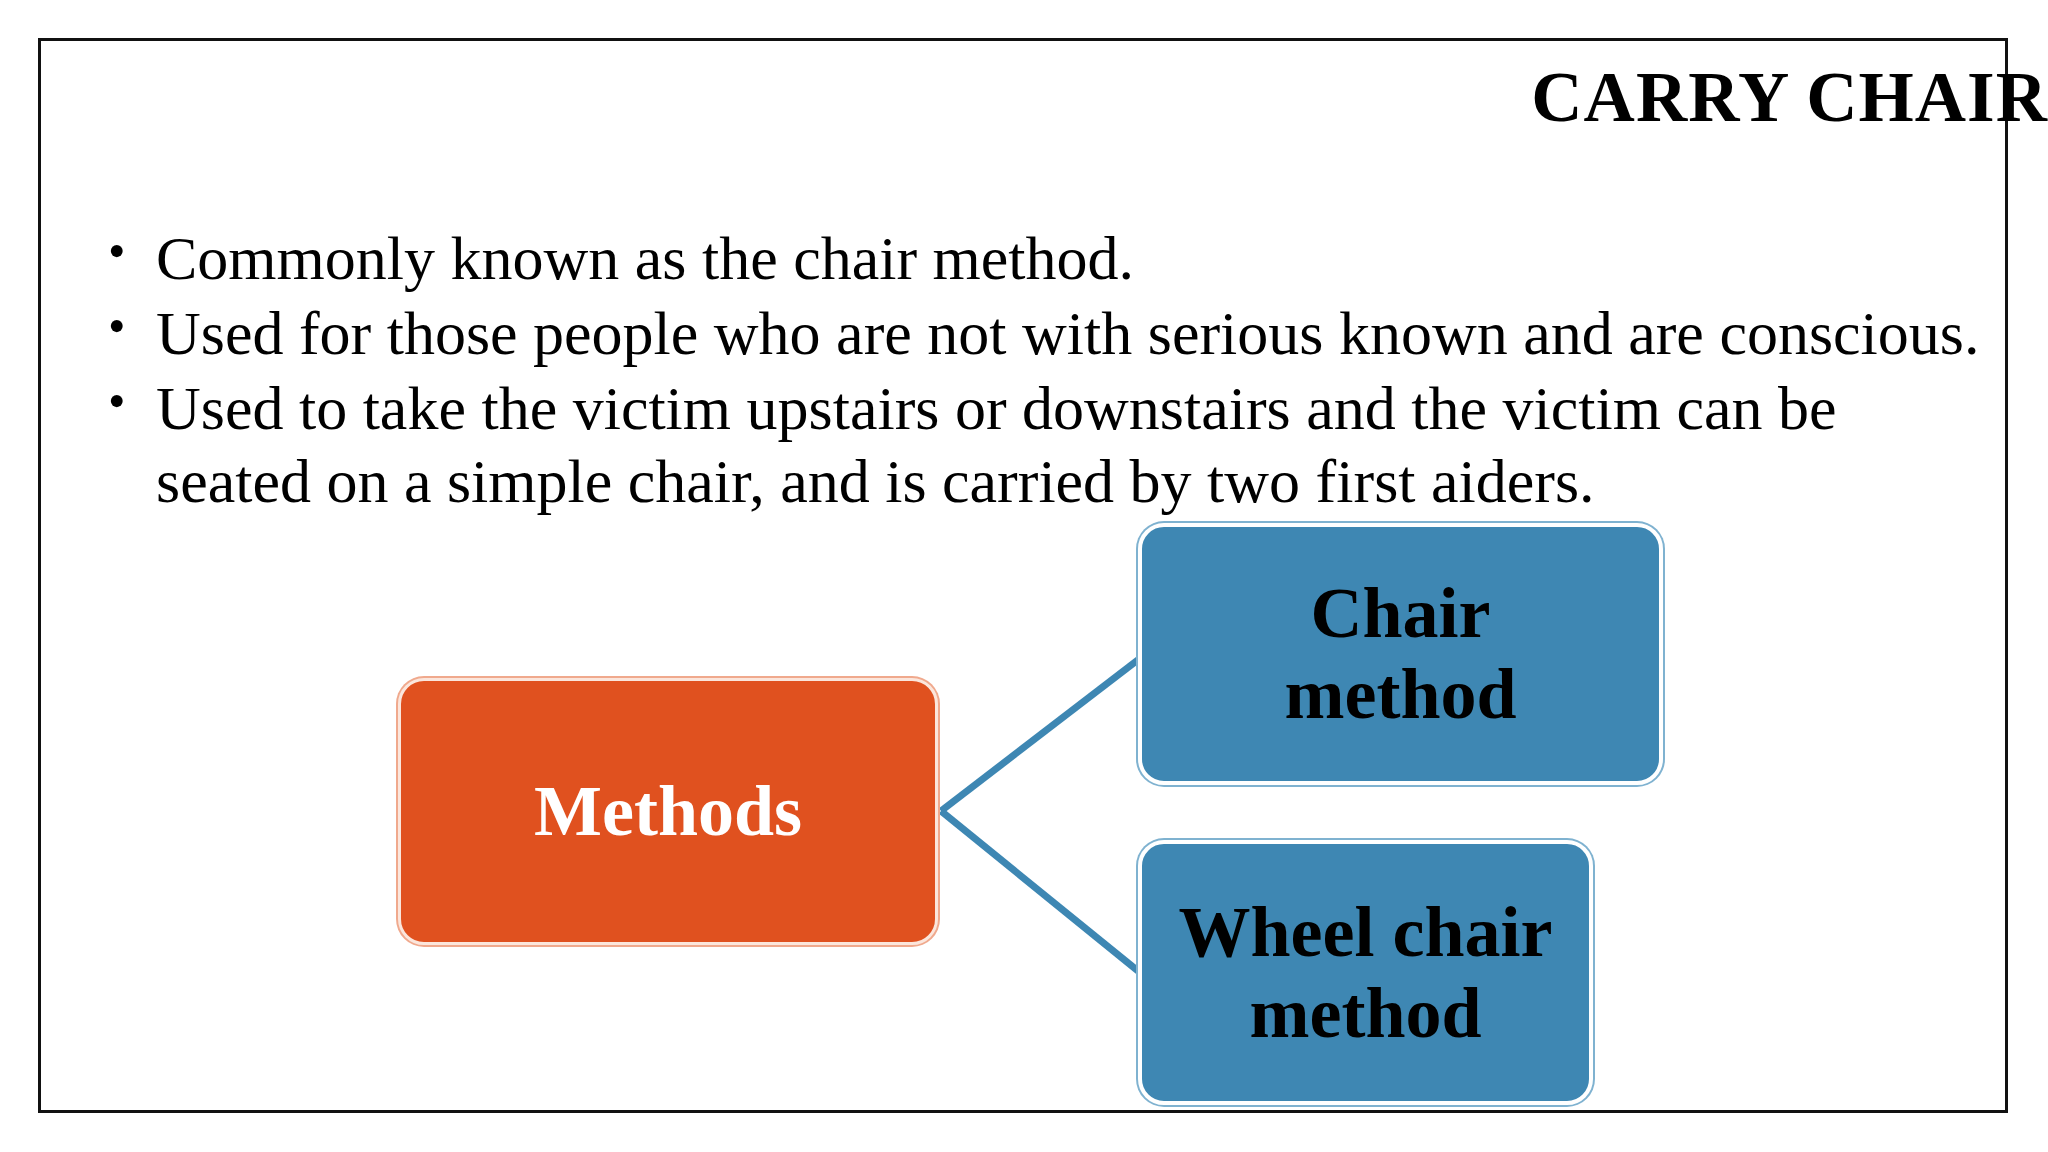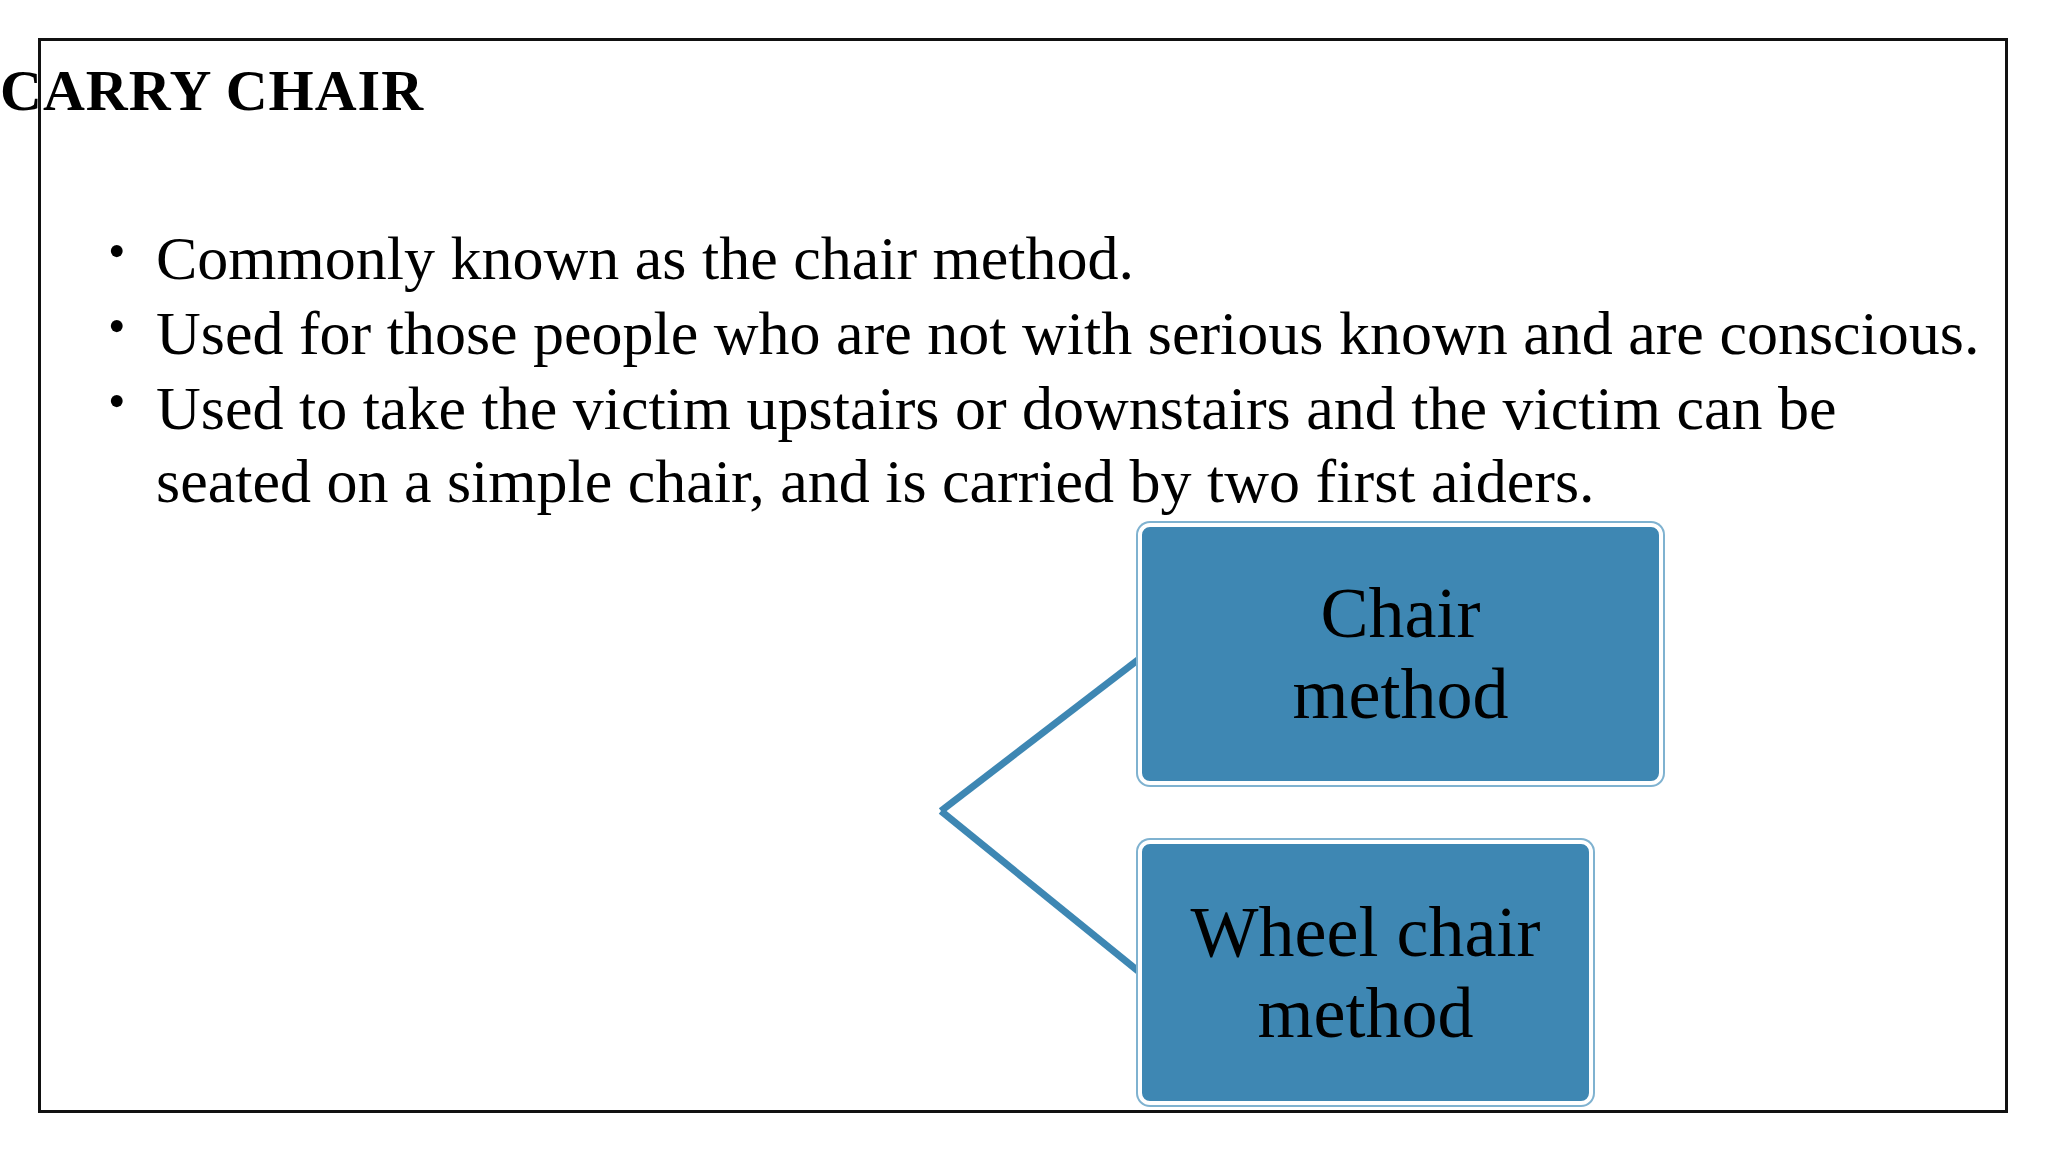--- a/index.html
+++ b/index.html
@@ -30,23 +30,23 @@
     border: 3px solid #111111;
     box-sizing: border-box;
     background: #ffffff;
   }
   
   #slide-title {
     position: absolute;
     left: 0;
     top: 62px;
     width: 2048px;
-    text-align: left;
+    text-align: right;
     font-weight: bold;
-    font-size: 58px;
+    font-size: 71px;
     line-height: 1.0;
     letter-spacing: 1px;
     color: #000000;
     font-family: "Liberation Serif", "DejaVu Serif", serif;
   }
   
   #bullet-list {
     position: absolute;
     left: 108px;
     top: 222px;
@@ -90,22 +90,23 @@
     width: 2048px;
     height: 1152px;
   }
   .node-box {
     position: absolute;
     box-sizing: border-box;
     display: flex;
     align-items: center;
     justify-content: center;
     text-align: center;
-    border-radius: 12px;
+    border-radius: 26px;
     pointer-events: auto;
+    font-weight: bold;
   }
   
   #node-methods {
     left: 398px;
     top: 678px;
     width: 540px;
     height: 267px;
     background: #E0511F;
     border: 3px solid #FBE6DC;
     box-shadow: 0 0 0 2px #F0A98D;
@@ -170,20 +171,23 @@
 
   </div>
 
   <div id="diagram">
 
     <svg id="connector-svg" viewBox="0 0 2048 1152">
       <line x1="941" y1="811" x2="1143" y2="656" stroke="#3E87B3" stroke-width="7"></line>
       <line x1="941" y1="811" x2="1143" y2="975" stroke="#3E87B3" stroke-width="7"></line>
     </svg>
 
+    <div class="node-box" id="node-methods">
+      <span class="node-label">Methods</span>
+    </div>
 
     <div class="node-box node-blue" id="node-chair-method">
       <span class="node-label">Chair
 method</span>
     </div>
 
     <div class="node-box node-blue" id="node-wheel-chair-method">
       <span class="node-label">Wheel chair
 method</span>
     </div>

